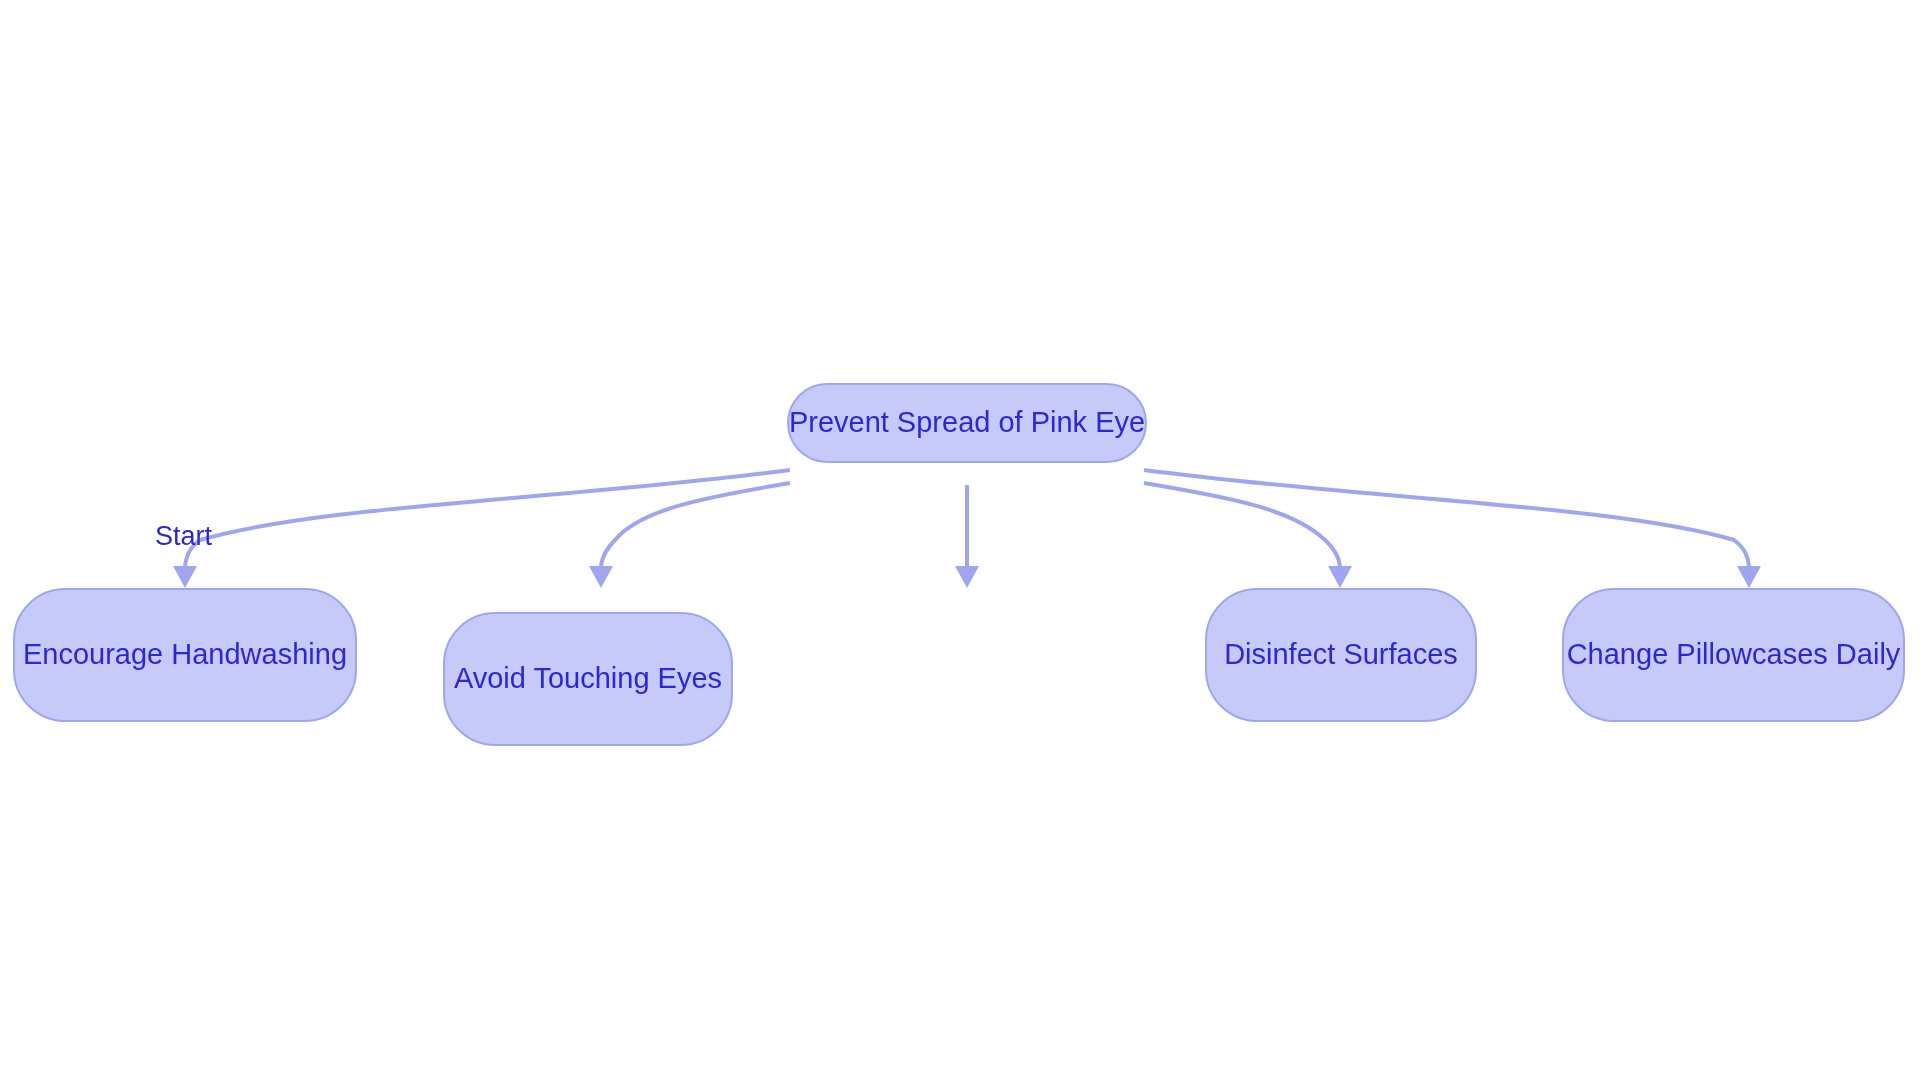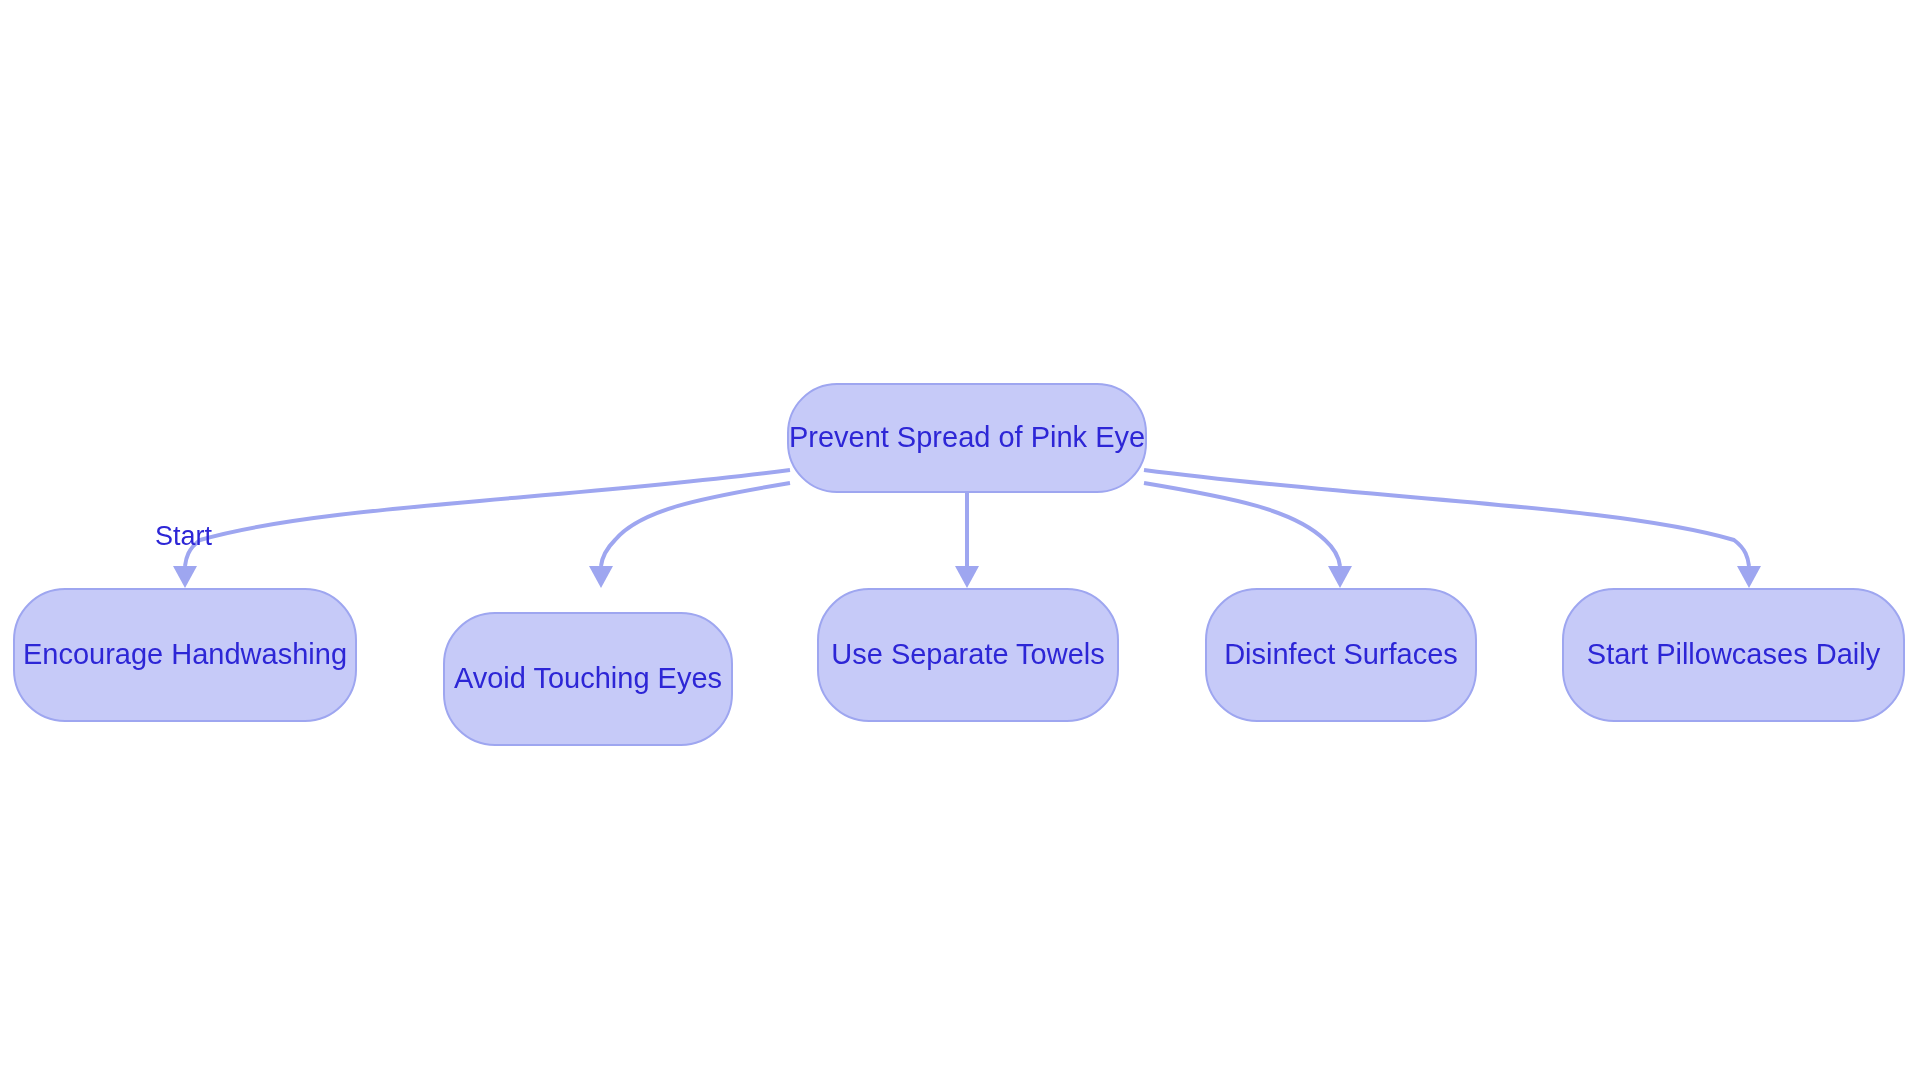--- a/index.html
+++ b/index.html
@@ -68,21 +68,21 @@
     line-height: 1.15;
     white-space: nowrap;
     padding: 0 14px;
   }
 
   
   #node-root {
     left: 787px;
     top: 383px;
     width: 360px;
-    height: 110px;
+    height: 80px;
     border-radius: 50px;
   }
 
   
   .node-leaf {
     top: 588px;
     height: 134px;
     border-radius: 52px;
   }
   #node-handwashing        { left: 13px;   width: 344px; }
@@ -121,25 +121,22 @@
   </div>
 
   <div class="node node-leaf" id="node-handwashing">
     <span class="node-label">Encourage Handwashing</span>
   </div>
 
   <div class="node node-leaf" id="node-avoid-touching">
     <span class="node-label">Avoid Touching Eyes</span>
   </div>
 
-  <div class="node node-leaf" id="node-separate-towels">
-    <span class="node-label">Use Separate Towels</span>
-  </div>
 
   <div class="node node-leaf" id="node-disinfect">
     <span class="node-label">Disinfect Surfaces</span>
   </div>
 
   <div class="node node-leaf" id="node-pillowcases">
-    <span class="node-label">Start Pillowcases Daily</span>
+    <span class="node-label">Change Pillowcases Daily</span>
   </div>
 
 </div>
 
 </body></html>

